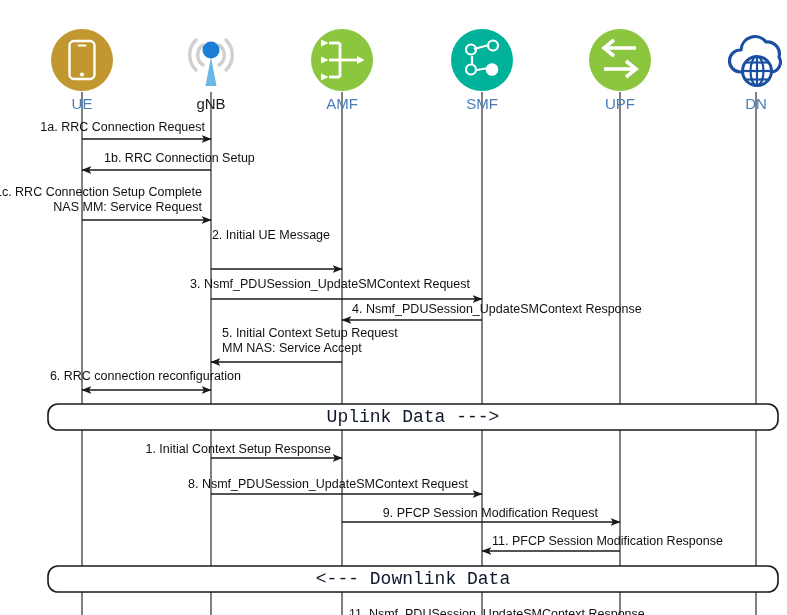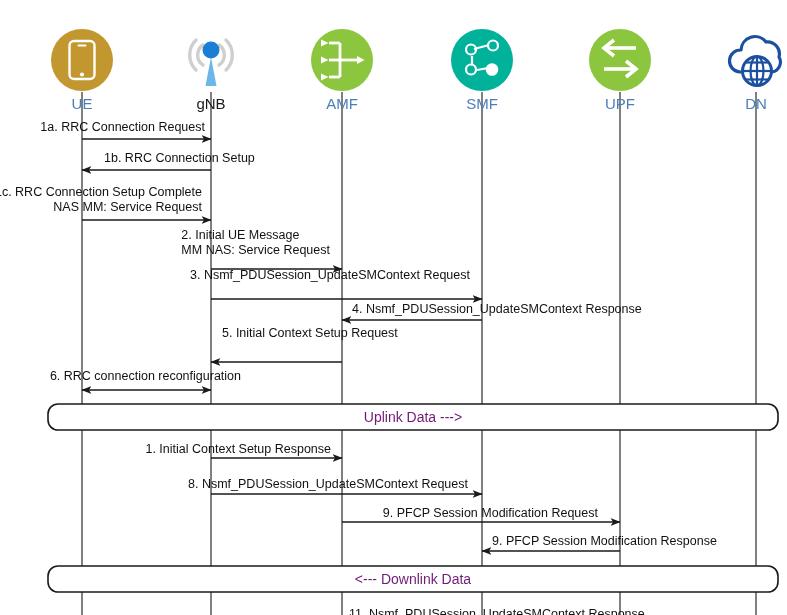--- a/index.html
+++ b/index.html
@@ -47,25 +47,25 @@
     color: #111111;
     white-space: nowrap;
     font-family: "Liberation Sans", sans-serif;
   }
   .msg-label.right  { transform: translateX(-100%); }
   .msg-label .line2 { display: block; }
   .msg-label.right  .line2 { text-align: right; }
   .box-label {
     position: absolute;
     transform: translate(-50%, -50%);
-    font-size: 14px;
+    font-size: 18px;
     line-height: 15px;
-    color: #701a75;
+    color: #0f172a;
     white-space: nowrap;
-    font-family: Liberation Sans, sans-serif;
+    font-family: Liberation Mono, monospace;
   }
 </style>
 </head>
 <body>
 
 <div id="diagram">
 
   <svg id="svg-layer" viewBox="0 0 787 615" xmlns="http://www.w3.org/2000/svg">
     <defs>
       <marker id="arrowEnd" markerWidth="10" markerHeight="8" refX="9.4" refY="4" orient="auto" markerUnits="userSpaceOnUse">
@@ -174,29 +174,29 @@
       <div class="participant-label" style="left: 342px; top: 72px;">AMF</div>
       <div class="participant-label" style="left: 482px; top: 72px;">SMF</div>
       <div class="participant-label" style="left: 620px; top: 72px;">UPF</div>
       <div class="participant-label" style="left: 756px; top: 72px;">DN</div>
     </div>
 
   <div id="message-labels">
       <div class="msg-label right" style="left: 205px; top: 96px; text-align: center;"><span>1a. RRC Connection Request</span></div>
       <div class="msg-label" style="left: 104px; top: 127px;"><span>1b. RRC Connection Setup</span></div>
       <div class="msg-label right" style="left: 202px; top: 161px;"><span>1c. RRC Connection Setup Complete</span><span class="line2">NAS MM: Service Request</span></div>
-      <div class="msg-label right" style="left: 330px; top: 204px;"><span>2. Initial UE Message</span><span class="line2">MM NAS: Service Request</span></div>
-      <div class="msg-label right" style="left: 470px; top: 244px;"><span>3. Nsmf_PDUSession_UpdateSMContext Request</span></div>
+      <div class="msg-label right" style="left: 330px; top: 204px;"><span>2. Initial UE Message</span></div>
+      <div class="msg-label right" style="left: 470px; top: 253px;"><span>3. Nsmf_PDUSession_UpdateSMContext Request</span></div>
       <div class="msg-label" style="left: 352px; top: 278px; text-align: center;"><span>4. Nsmf_PDUSession_UpdateSMContext Response</span></div>
-      <div class="msg-label" style="left: 222px; top: 302px;"><span>5. Initial Context Setup Request</span></div>
+      <div class="msg-label" style="left: 222px; top: 302px;"><span>5. Initial Context Setup Request</span><span class="line2">MM NAS: Service Accept</span></div>
       <div class="msg-label right" style="left: 241px; top: 345px;"><span>6. RRC connection reconfiguration</span></div>
       <div class="msg-label right" style="left: 331px; top: 418px;"><span>1. Initial Context Setup Response</span></div>
       <div class="msg-label right" style="left: 468px; top: 453px;"><span>8. Nsmf_PDUSession_UpdateSMContext Request</span></div>
       <div class="msg-label right" style="left: 598px; top: 482px;"><span>9. PFCP Session Modification Request</span></div>
-      <div class="msg-label" style="left: 492px; top: 510px;"><span>9. PFCP Session Modification Response</span></div>
+      <div class="msg-label" style="left: 492px; top: 510px;"><span>11. PFCP Session Modification Response</span></div>
       <div class="msg-label" style="left: 349px; top: 583px;"><span>11. Nsmf_PDUSession_UpdateSMContext Response</span></div>
     </div>
 
   <div id="box-labels">
       <div class="box-label" style="left: 413px; top: 393px;">Uplink Data ---&gt;</div>
       <div class="box-label" style="left: 413px; top: 555px;">&lt;--- Downlink Data</div>
     </div>
 
 </div>
 

